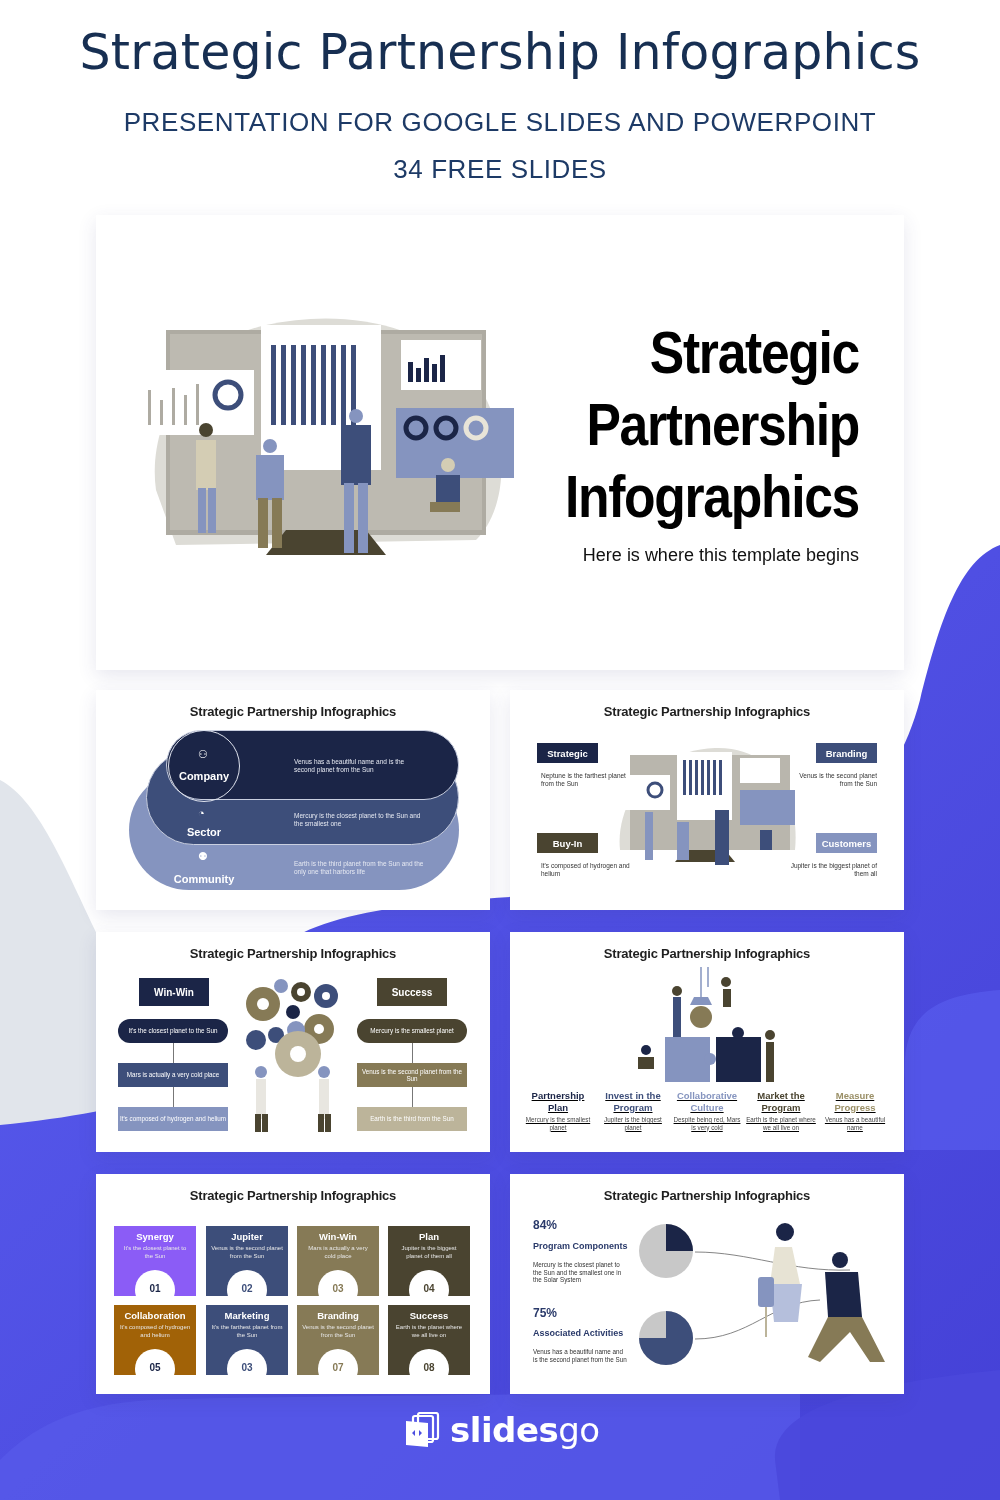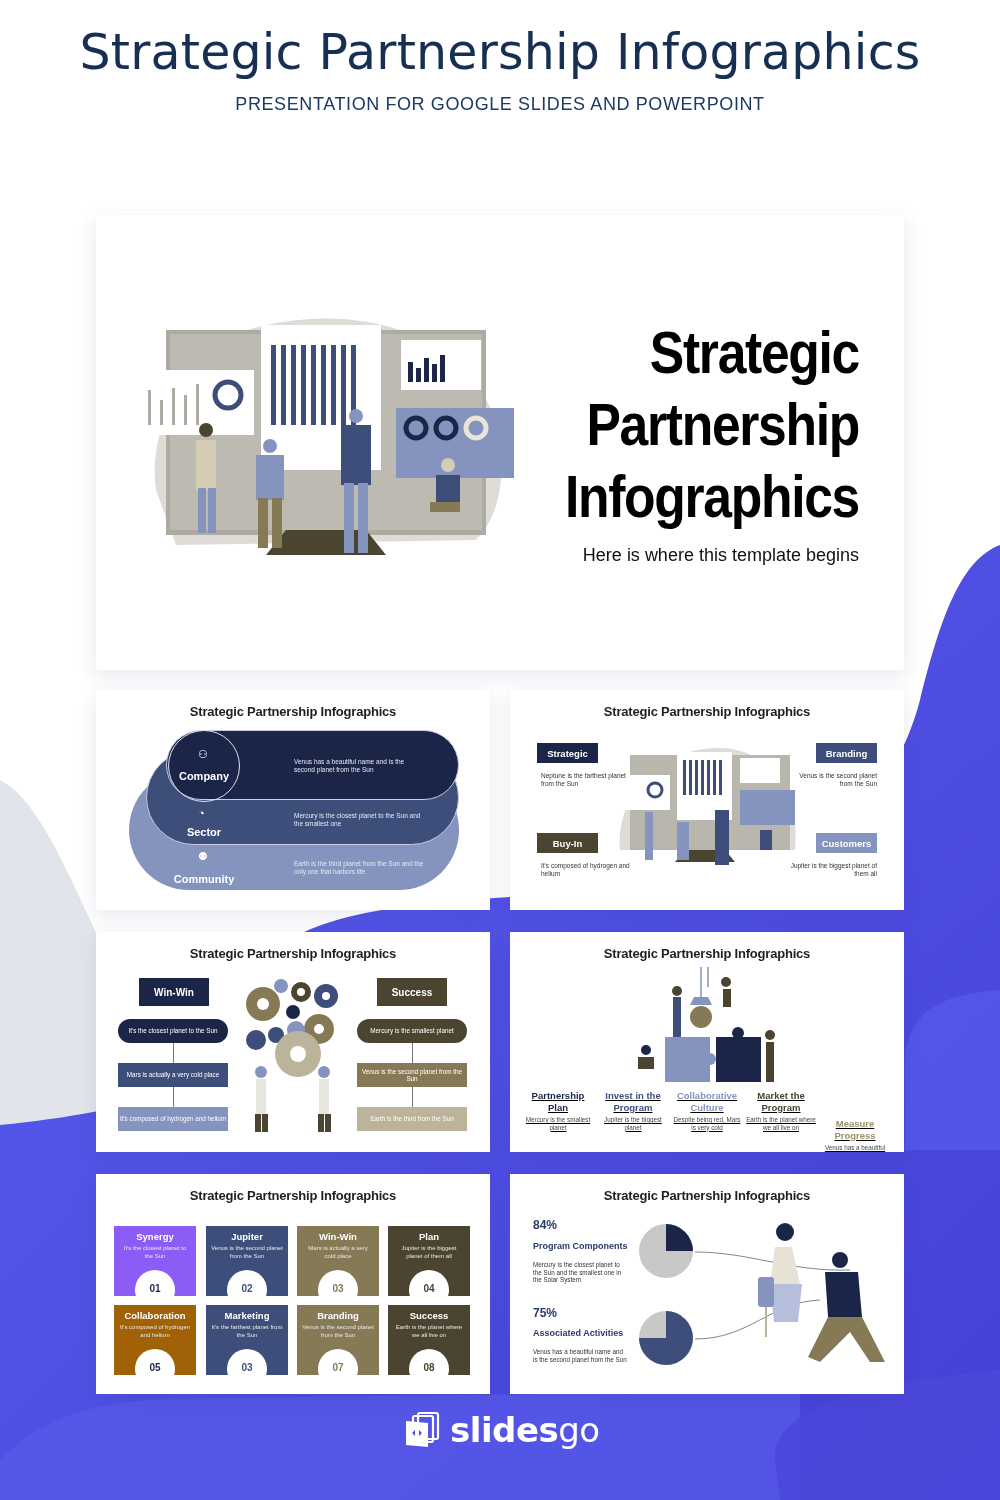--- a/index.html
+++ b/index.html
@@ -4,21 +4,21 @@
 <style>
   * { box-sizing: border-box; margin: 0; padding: 0; }
   html, body { width: 1000px; height: 1500px; overflow: hidden; }
   body { position: relative; background: #ffffff; font-family: "Liberation Sans", sans-serif; }
 
   .bg-layer { position: absolute; inset: 0; z-index: 0; }
   .bg-layer svg { width: 1000px; height: 1500px; display: block; }
 
   .header { position: absolute; left: 0; top: 0; width: 1000px; text-align: center; z-index: 2; color: #1b3558; }
   .header .title { font-family: "DejaVu Sans", sans-serif; font-size: 49px; font-weight: normal; letter-spacing: 0.2px; margin-top: 22px; line-height: 62px; color: #172f52; }
-  .header .subtitle { font-family: "Liberation Sans", sans-serif; font-size: 18px; margin-top: 4px; letter-spacing: 0.6px; color: #1d3a66; line-height: 32px; }
+  .header .subtitle { font-family: "Liberation Sans", sans-serif; font-size: 26px; margin-top: 22px; letter-spacing: 0.6px; color: #1d3a66; line-height: 32px; }
   .header .count { font-family: "Liberation Sans", sans-serif; font-size: 26px; margin-top: 15px; letter-spacing: 0.6px; color: #1d3a66; line-height: 32px; }
 
   .slide { position: absolute; background: #ffffff; z-index: 2; box-shadow: 0 6px 18px rgba(60,60,120,0.12); overflow: hidden; }
   .slide-title-small { position: absolute; top: 14px; left: 0; width: 100%; text-align: center; font-family: "Liberation Sans", sans-serif; font-weight: bold; font-size: 13px; color: #1f1f1f; letter-spacing: -0.2px; }
 
   
   #main-slide { left: 96px; top: 215px; width: 808px; height: 455px; }
   .main-title { position: absolute; right: 45px; top: 102px; text-align: right; font-family: "Liberation Sans", sans-serif; font-weight: bold; font-size: 60px; line-height: 72px; color: #000; letter-spacing: -1.5px; transform: scaleX(0.86); transform-origin: right top; }
   .main-sub { position: absolute; right: 45px; top: 330px; font-family: "Liberation Sans", sans-serif; font-size: 18px; color: #111; }
 
@@ -91,20 +91,21 @@
 
     <path d="M1000 1370 C 900 1380, 770 1400, 775 1460 L 780 1500 L 1000 1500 Z" fill="#4a48dc" opacity="0.9"></path>
 
     <path d="M1000 990 C 940 995, 900 1010, 905 1080 L 905 1150 L 1000 1150 Z" fill="#5a5ff0" opacity="0.6"></path>
   </svg>
 </div>
 
 <div class="header">
   <div class="title">Strategic Partnership Infographics</div>
   <div class="subtitle">PRESENTATION FOR GOOGLE SLIDES AND POWERPOINT</div>
+  <div class="count">34 FREE SLIDES</div>
 </div>
 
 <div class="slide" id="main-slide">
   <svg class="abs" style="left:40px;top:85px;" width="380" height="270" viewBox="0 0 380 270">
     <path d="M20 190 C 10 120, 60 40, 130 25 C 200 10, 280 20, 330 70 C 370 110, 380 200, 340 240 L 40 245 Z" fill="#dddcd6"></path>
     <path d="M30 30 L 350 30 L 350 235 L 30 235 Z" fill="#aeaba2"></path>
     <rect x="34" y="34" width="312" height="196" fill="#bdbab1"></rect>
     <rect x="125" y="25" width="120" height="145" fill="#ffffff"></rect>
     <g fill="#3d4e7a">
       <rect x="135" y="45" width="5" height="80"></rect>
@@ -303,21 +304,21 @@
     <div class="d">Jupiter is the biggest planet</div>
   </div>
   <div class="s5-step" style="left:162px;">
     <div class="h" style="color:#8594bf;">Collaborative Culture</div>
     <div class="d">Despite being red, Mars is very cold</div>
   </div>
   <div class="s5-step" style="left:236px;">
     <div class="h" style="color:#4a4430;">Market the Program</div>
     <div class="d">Earth is the planet where we all live on</div>
   </div>
-  <div class="s5-step" style="left:310px;margin-top:28px;">
+  <div class="s5-step" style="left:310px;">
     <div class="h" style="color:#9a8f66;">Measure Progress</div>
     <div class="d">Venus has a beautiful name</div>
   </div>
 </div>
 
 <div class="slide" id="slide-6">
   <div class="slide-title-small">Strategic Partnership Infographics</div>
 
   <div class="card" style="left:18px;top:52px;background:#8b5cf6;">
     <div class="h">Synergy</div>

